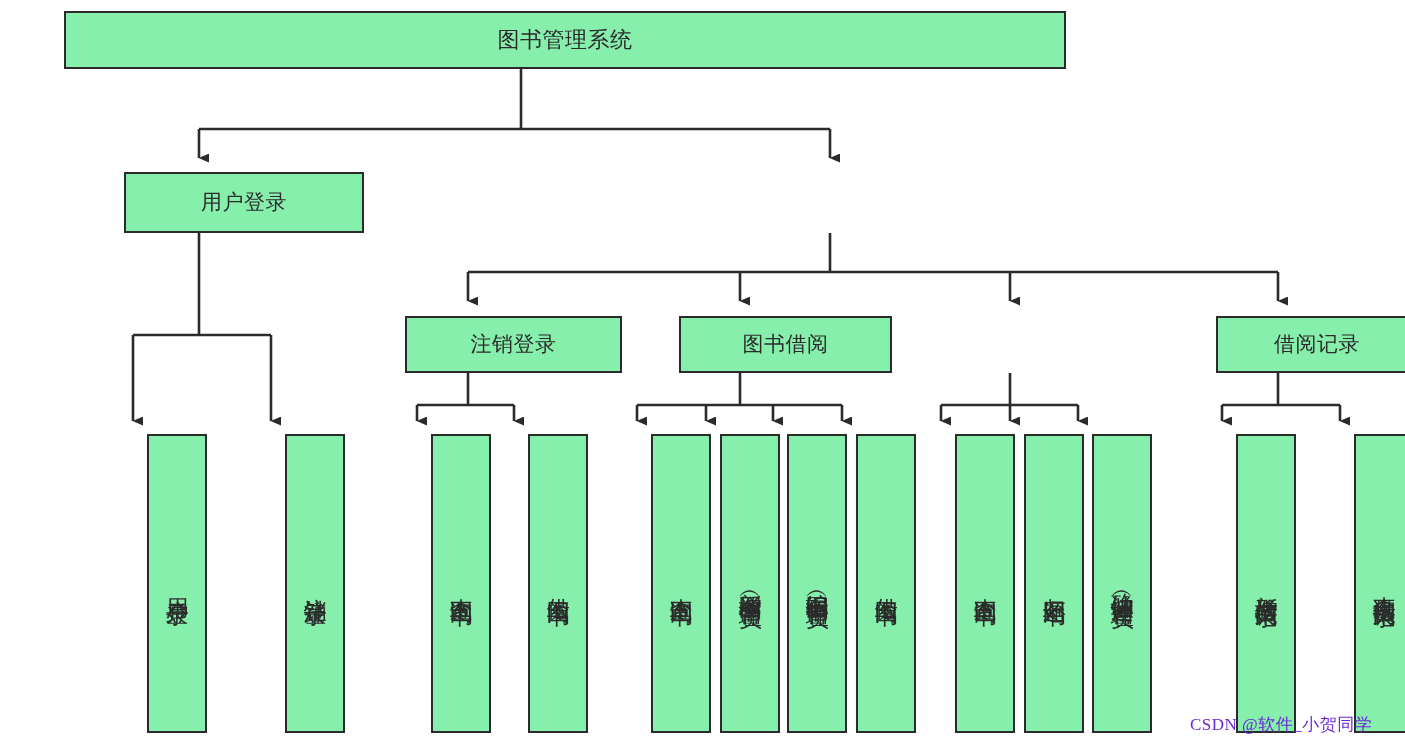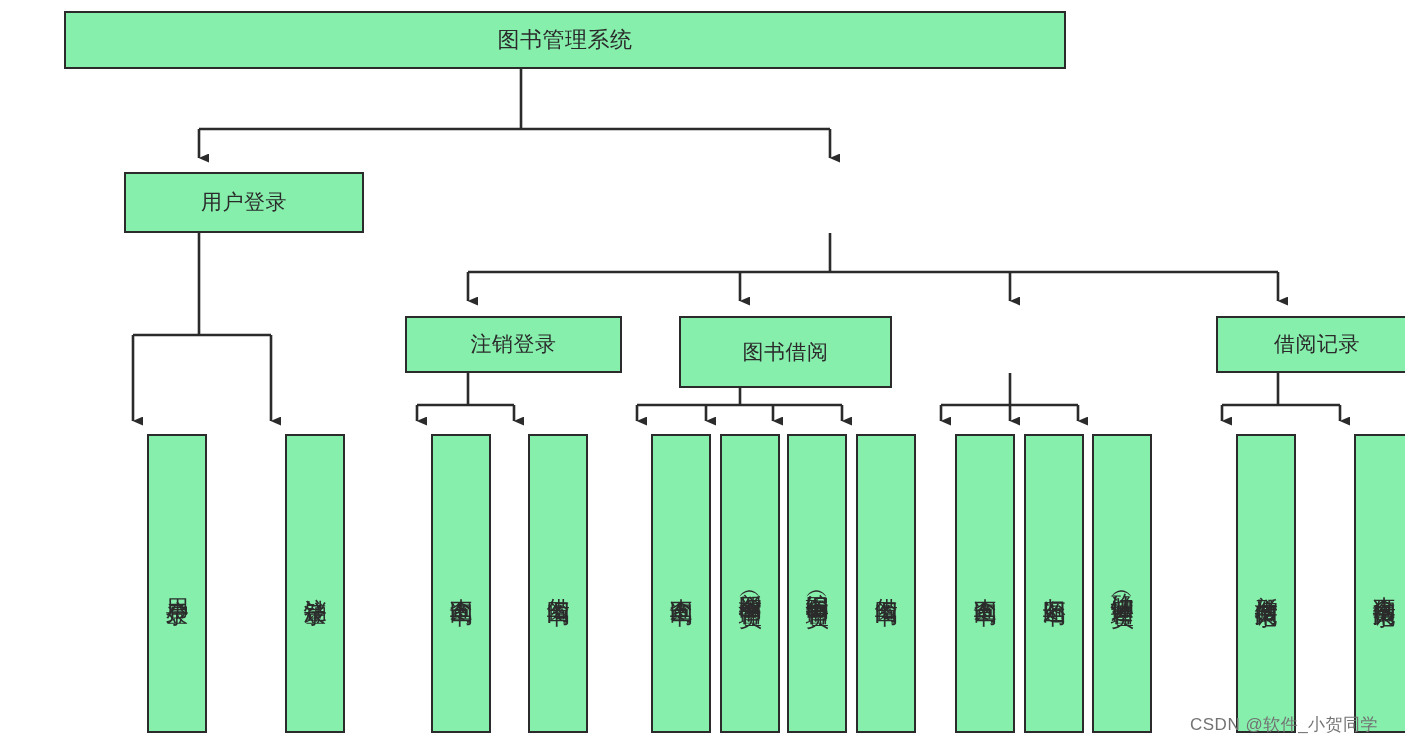--- a/index.html
+++ b/index.html
@@ -56,25 +56,25 @@
   .node.leaf .label {
     writing-mode: vertical-rl;
     text-orientation: upright;
     font-size: 23px;
     line-height: 1.02;
     letter-spacing: 2px;
     white-space: nowrap;
   }
   .watermark {
     position: absolute;
-    color: #737373;
+    color: #6d28d9;
     font-size: 17px;
     white-space: nowrap;
     letter-spacing: 0.5px;
-    font-family: Liberation Sans, sans-serif;
+    font-family: Liberation Serif, serif;
   }
 </style>
 </head>
 <body>
 
 <div id="diagram-root">
 
   <svg class="connectors" viewBox="0 0 1405 747" xmlns="http://www.w3.org/2000/svg">
     <defs>
       <marker id="arrowhead" markerWidth="9" markerHeight="11" refX="4.5" refY="10.2" orient="auto" markerUnits="userSpaceOnUse">
@@ -129,21 +129,21 @@
     <span class="label">图书管理系统</span>
   </div>
 
   <div class="node horiz" style="left:80px; top:172px; width:240px; height:61px;">
     <span class="label">用户登录</span>
   </div>
 
   <div class="node horiz" style="left:361px; top:316px; width:217px; height:57px;">
     <span class="label">注销登录</span>
   </div>
-  <div class="node horiz" style="left:635px; top:316px; width:213px; height:72px;">
+  <div class="node horiz" style="left:635px; top:316px; width:213px; height:57px;">
     <span class="label">图书借阅</span>
   </div>
   <div class="node horiz" style="left:1172px; top:316px; width:202px; height:57px;">
     <span class="label">借阅记录</span>
   </div>
 
   <div class="node leaf" style="left:103px; top:434px; width:60px; height:299px;">
     <span class="label">用户登录</span>
   </div>
   <div class="node leaf" style="left:241px; top:434px; width:60px; height:299px;">

